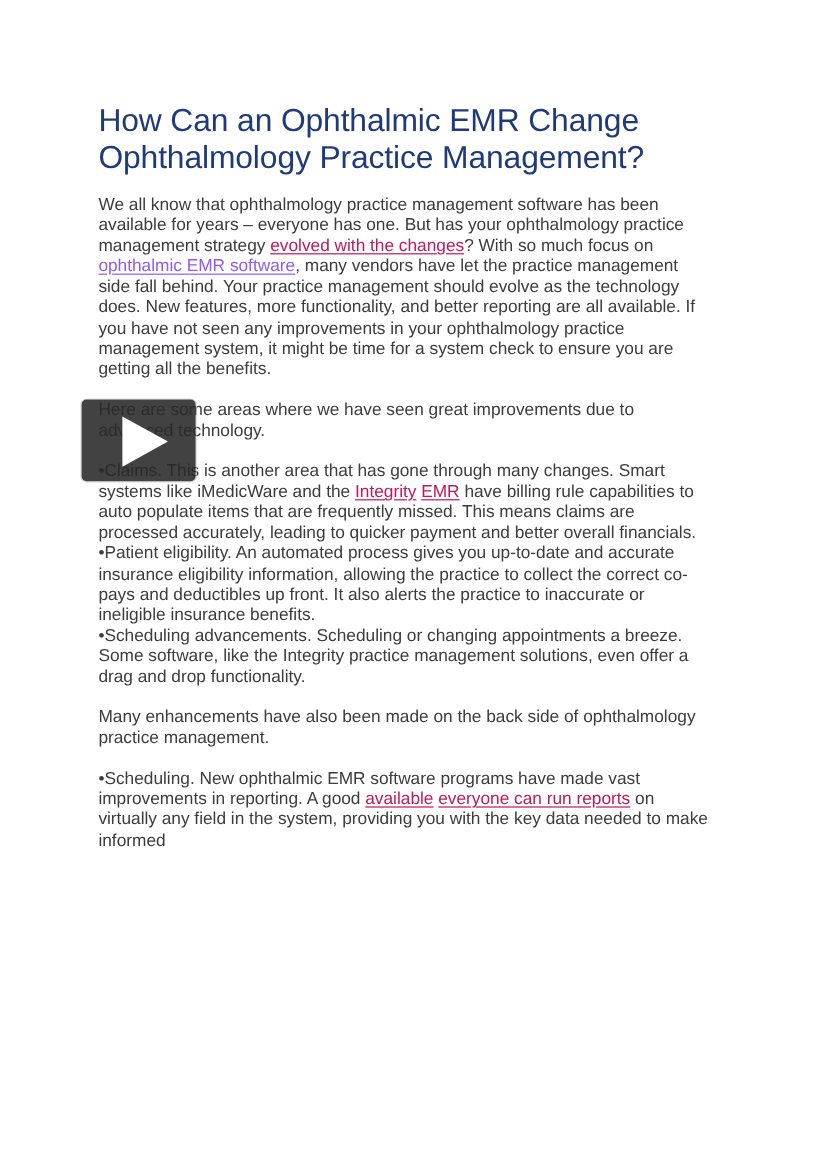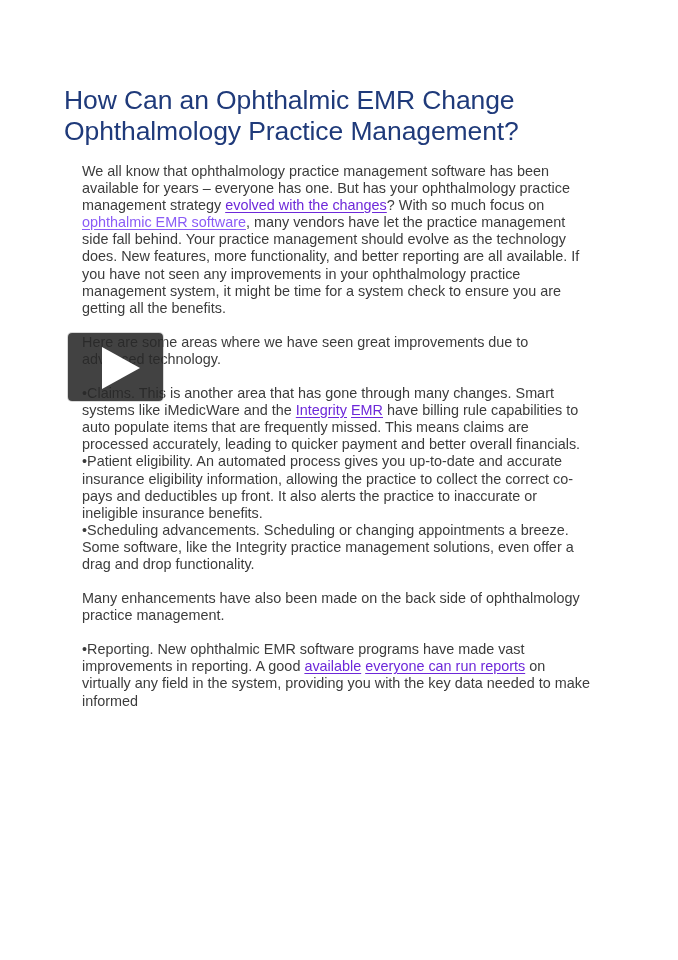--- a/index.html
+++ b/index.html
@@ -1,31 +1,31 @@
 <!DOCTYPE html>
 <html><head>
   <meta charset="utf-8">
   <style>
     html, body { margin: 0; padding: 0; background: #ffffff; }
     body { width: 678px; height: 960px; position: relative; overflow: hidden; }
     .page { position: absolute; left: 0; top: 0; width: 678px; height: 960px; background: #fff; }
     .title {
-      position: absolute; left: 64px; top: 85px; width: 540px;
+      position: absolute; left: 82px; top: 85px; width: 540px;
       font-family: "Liberation Sans", sans-serif; font-size: 26.5px; line-height: 31px;
       color: #1f3a7a; margin: 0; font-weight: normal; letter-spacing: -0.1px;
     }
     .body {
       position: absolute; left: 82px; top: 163px; width: 512px;
       font-family: "Liberation Sans", sans-serif; font-size: 14.4px; line-height: 17.1px;
       color: #3c3c3c;
     }
     .body p { margin: 0; }
     .gap { height: 17px; }
     .justify { text-align: justify; text-align-last: left; }
-    a.lnk { color: #6d28d9; text-decoration: underline; text-underline-offset: 2px; }
+    a.lnk { color: #be185d; text-decoration: underline; text-underline-offset: 2px; }
     a.lnk.orange { color: #8b5cf6; }
     .play {
       position: absolute; left: 68px; top: 333px; width: 95px; height: 68px;
       background: rgba(40,40,40,0.88); border-radius: 4px;
       box-shadow: 0 0 0 1px rgba(200,200,200,0.7);
       cursor: pointer;
     }
     .play svg { position: absolute; left: 0; top: 0; }
   </style>
 </head>
@@ -38,21 +38,21 @@
     <p><span>We all know that ophthalmology practice management software has been available for years – everyone has one. But has your ophthalmology practice management strategy </span><a class="lnk" href="#">evolved with the changes</a><span>? With so much focus on </span><a class="lnk orange" href="#">ophthalmic EMR software</a><span>, many vendors have let the practice management side fall behind. Your practice management should evolve as the technology does. New features, more functionality, and better reporting are all available. If you have not seen any improvements in your ophthalmology practice management system, it might be time for a system check to ensure you are getting all the benefits.</span></p>
     <div class="gap"></div>
     <p>Here are some areas where we have seen great improvements due to advanced technology.</p>
     <div class="gap"></div>
     <p><span>•Claims. This is another area that has gone through many changes. Smart systems like iMedicWare and the </span><a class="lnk" href="#">Integrity</a><span> </span><a class="lnk" href="#">EMR</a><span> have billing rule capabilities to auto populate items that are frequently missed. This means claims are processed accurately, leading to quicker payment and better overall financials.</span></p>
     <p>•Patient eligibility.  An automated process gives you up-to-date and accurate insurance eligibility  information, allowing the practice to collect the correct co-pays and deductibles up front. It also alerts the practice to inaccurate or ineligible insurance benefits.</p>
     <p>•Scheduling advancements. Scheduling or changing appointments a breeze. Some software, like the Integrity practice management solutions, even offer a drag and drop functionality.</p>
     <div class="gap"></div>
     <p>Many enhancements have also been made on the back side of ophthalmology practice management.</p>
     <div class="gap"></div>
-    <p><span>•Reporting. New ophthalmic EMR software programs have made vast improvements in reporting. A good </span><a class="lnk" href="#">available</a><span> </span><a class="lnk" href="#">everyone can run reports</a><span> on virtually any field in the system, providing you with the key data needed to make informed</span></p>
+    <p><span>•Scheduling. New ophthalmic EMR software programs have made vast improvements in reporting. A good </span><a class="lnk" href="#">available</a><span> </span><a class="lnk" href="#">everyone can run reports</a><span> on virtually any field in the system, providing you with the key data needed to make informed</span></p>
   </div>
 
   <div class="play">
     <svg width="95" height="68" viewBox="0 0 95 68">
       <polygon points="34,14 34,56 72,35" fill="#ffffff"></polygon>
     </svg>
   </div>
 </div>
 
 </body></html>

